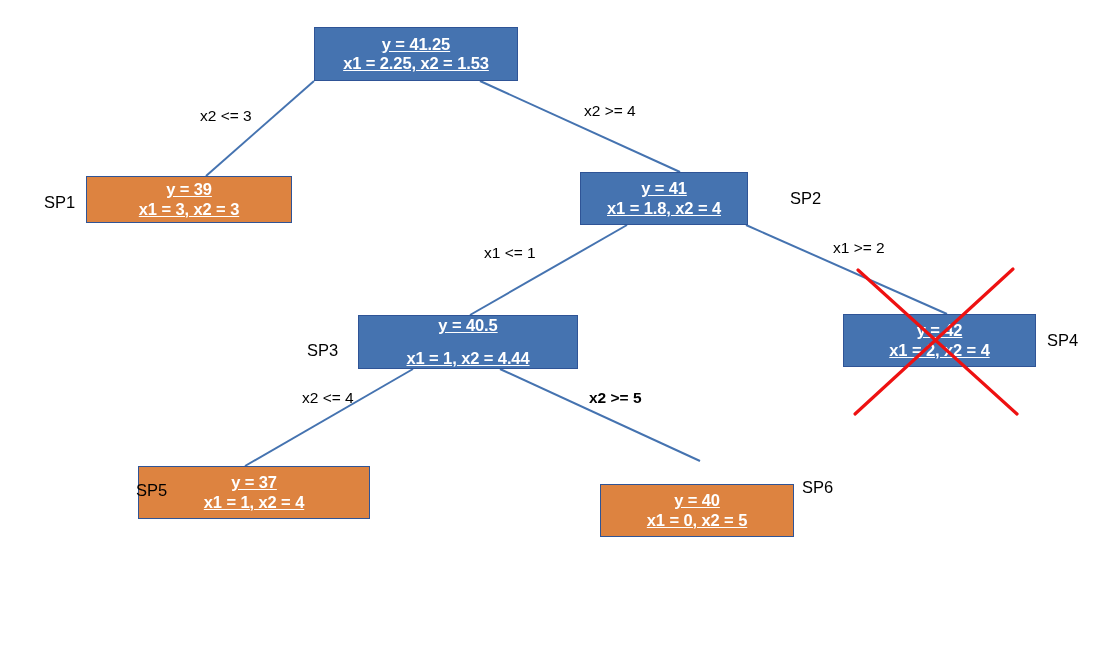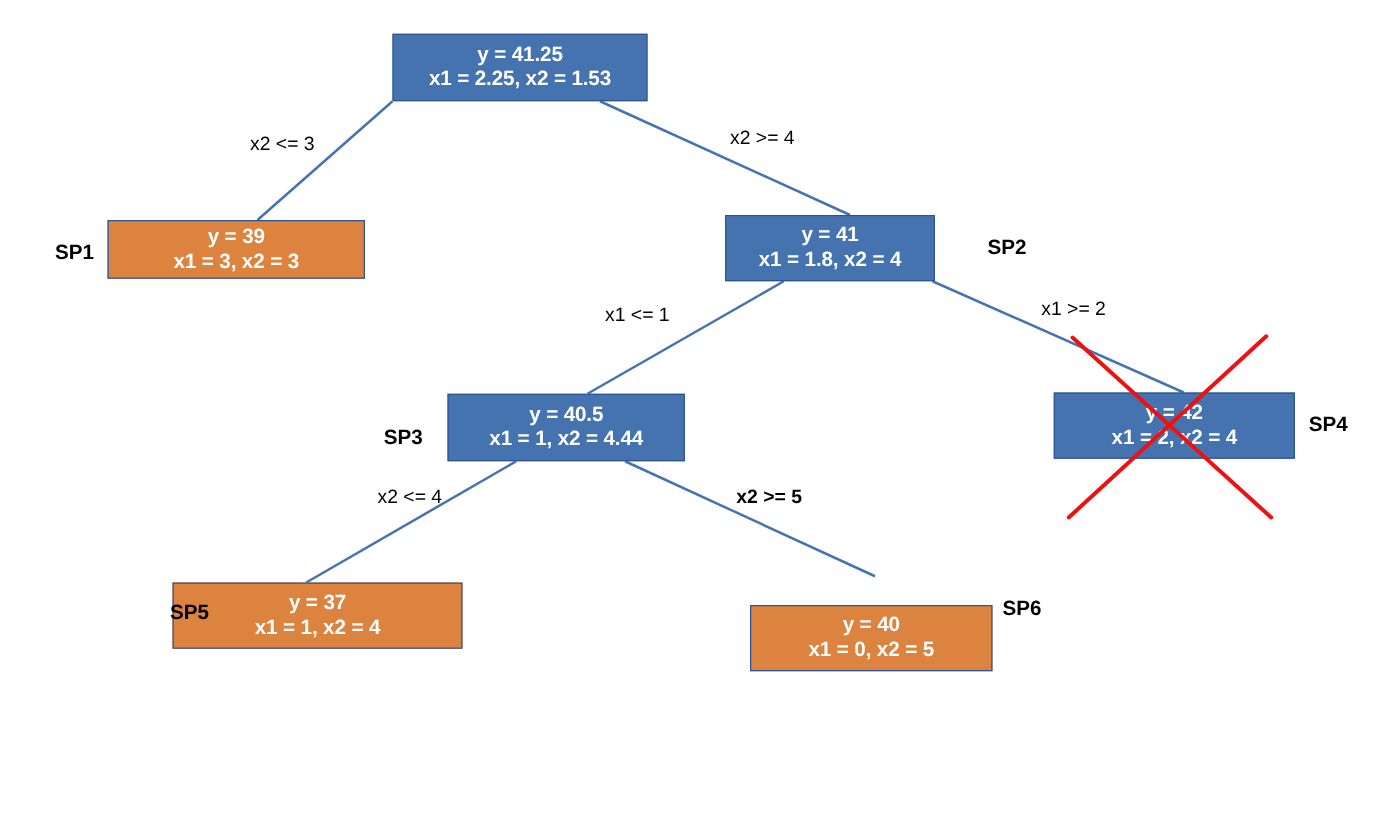--- a/index.html
+++ b/index.html
@@ -30,29 +30,30 @@
     border: 1px solid #2f5496;
     display: flex;
     flex-direction: column;
     align-items: center;
     justify-content: center;
     color: #ffffff;
     font-weight: bold;
     line-height: 1.18;
     letter-spacing: -0.1px;
     z-index: 3;
+    text-decoration: underline;
   }
   .node.blue   { background: #4573b0; }
   .node.orange { background: #dd8340; }
   .node .line1 { font-size: 16.5px; }
   .node .line2 { font-size: 16.5px; }
   .sp-label {
     position: absolute;
     font-size: 16.5px;
-    font-weight: bold;
+    font-weight: normal;
     color: #000000;
     white-space: nowrap;
     z-index: 3;
   }
   .edge-label {
     position: absolute;
     font-size: 15.5px;
     color: #000000;
     white-space: nowrap;
     z-index: 4;
@@ -87,21 +88,21 @@
         <div class="line2">x1 = 2.25, x2 = 1.53</div>
       </div>
       <div class="node orange" style="left: 86px; top: 176px; width: 206px; height: 47px;">
         <div class="line1">y = 39</div>
         <div class="line2">x1 = 3, x2 = 3</div>
       </div>
       <div class="node blue" style="left: 580px; top: 172px; width: 168px; height: 53px;">
         <div class="line1">y = 41</div>
         <div class="line2">x1 = 1.8, x2 = 4</div>
       </div>
-      <div class="node blue" style="left: 358px; top: 315px; width: 190px; height: 54px;">
+      <div class="node blue" style="left: 358px; top: 315px; width: 220px; height: 54px; justify-content: space-between;">
         <div class="line1">y = 40.5</div>
         <div class="line2">x1 = 1, x2 = 4.44</div>
       </div>
       <div class="node blue" style="left: 843px; top: 314px; width: 193px; height: 53px;">
         <div class="line1">y = 42</div>
         <div class="line2">x1 = 2, x2 = 4</div>
       </div>
       <div class="node orange" style="left: 138px; top: 466px; width: 232px; height: 53px;">
         <div class="line1">y = 37</div>
         <div class="line2">x1 = 1, x2 = 4</div>

